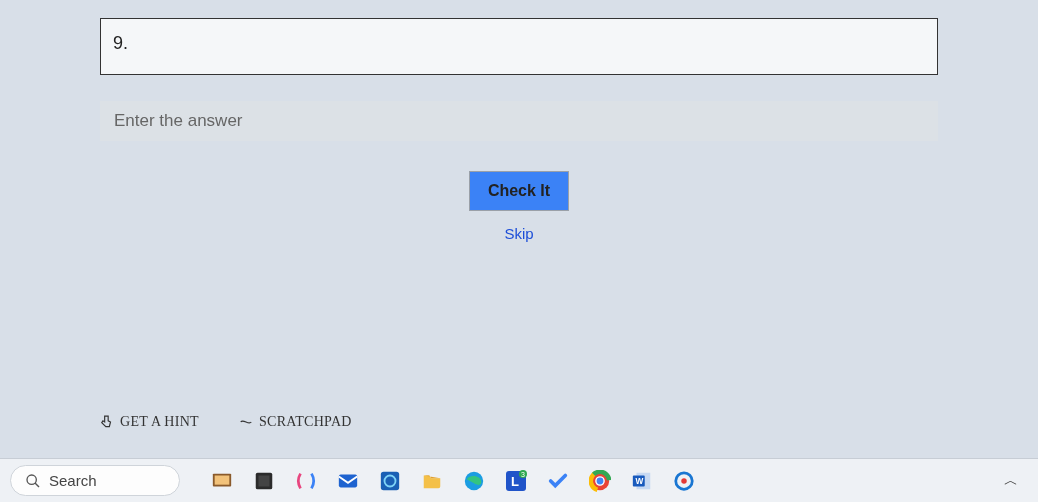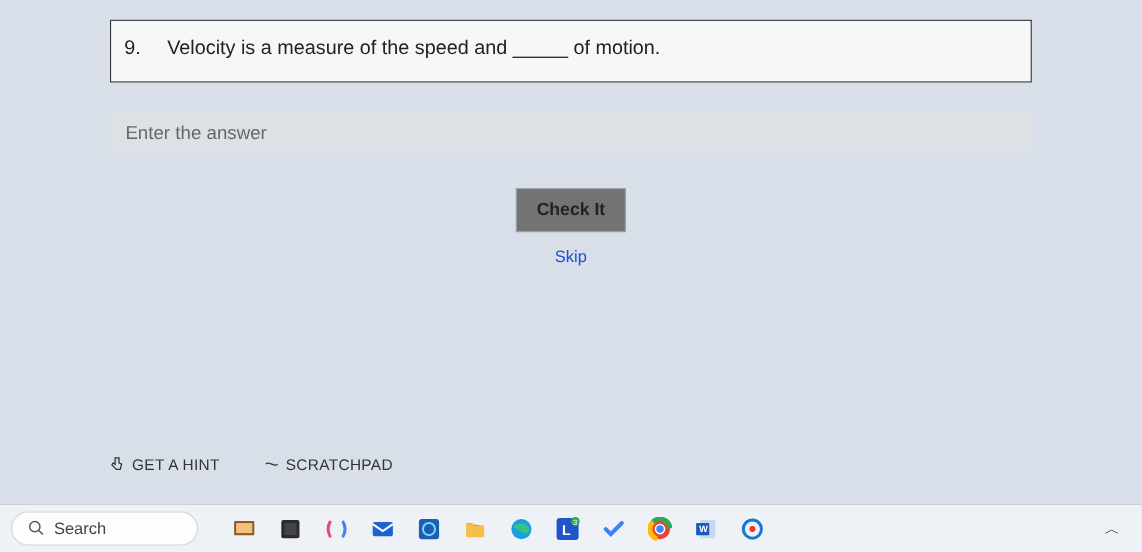--- a/index.html
+++ b/index.html
@@ -42,41 +42,42 @@
     }
     .answer-input::placeholder { color: #666; }
     .action-row {
       margin-top: 30px;
       display: flex;
       flex-direction: column;
       align-items: center;
       gap: 14px;
     }
     .check-btn {
-      background: #737373;
+      background: #3b82f6;
       border: 1px solid #9aa0a8;
       padding: 10px 18px;
       font-size: 16px;
       font-weight: bold;
       color: #222;
       cursor: pointer;
     }
     .skip-link {
       font-size: 15px;
       color: #1d4ed8;
       cursor: pointer;
     }
     .footer-tools {
       position: absolute;
       bottom: 72px;
       left: 100px;
       right: 100px;
       display: flex;
       font-size: 14px;
       color: #333;
+      font-family: Liberation Serif, serif;
     }
     .tool-item {
       display: flex;
       align-items: center;
       gap: 6px;
       cursor: pointer;
       letter-spacing: 0.3px;
     }
     .tool-item + .tool-item { margin-left: 40px; }
     .spacer { flex: 1; }
@@ -89,21 +90,21 @@
       height: 44px;
       background: #eef1f5;
       border-top: 1px solid #c7cdd5;
       display: flex;
       align-items: center;
       padding: 0 10px;
       gap: 8px;
     }
     .search-box {
       display: flex;
-      align-items: flex-start;
+      align-items: flex-end;
       gap: 8px;
       background: #fdfdfd;
       border: 1px solid #cfd4da;
       border-radius: 18px;
       padding: 6px 14px;
       width: 170px;
       color: #444;
       font-size: 15px;
     }
     .tb-icons {
@@ -126,21 +127,20 @@
       color: #444;
     }
     .chevron-up { font-size: 14px; cursor:pointer; }
   </style>
 </head>
 <body>
 
 <div class="content-area">
   <div class="question-box">
     <span class="question-number">9.</span>
-    <span class="question-text">Velocity is a measure of the speed and _____ of motion.</span>
   </div>
 
   <input type="text" class="answer-input" placeholder="Enter the answer" style="">
 
   <div class="action-row">
     <button class="check-btn">Check It</button>
     <span class="skip-link">Skip</span>
   </div>
 </div>
 

